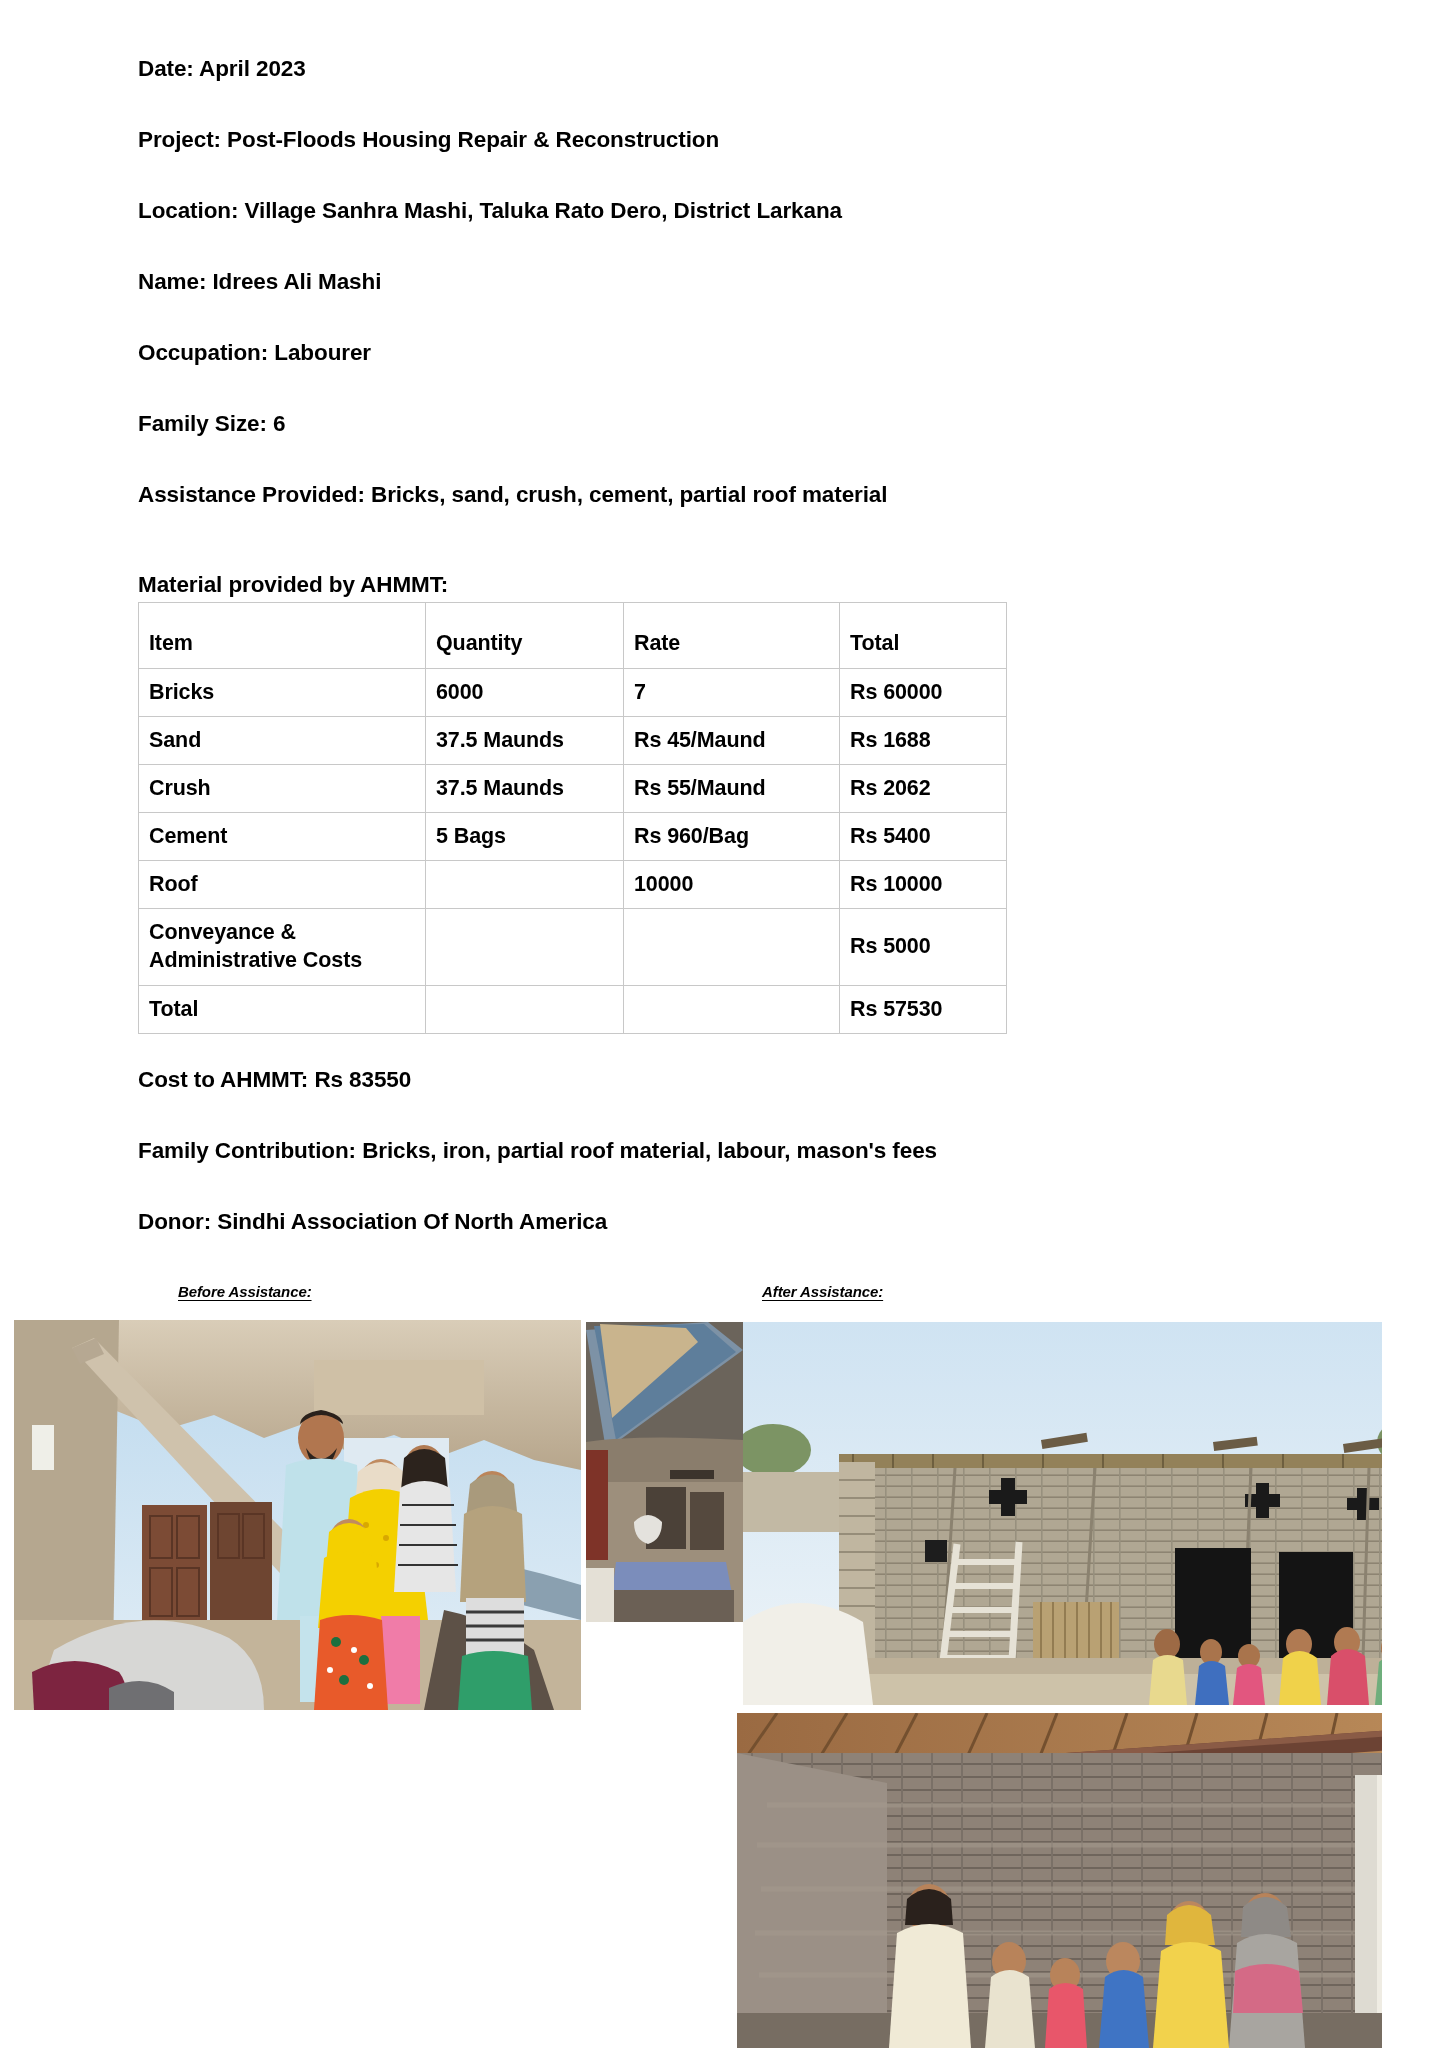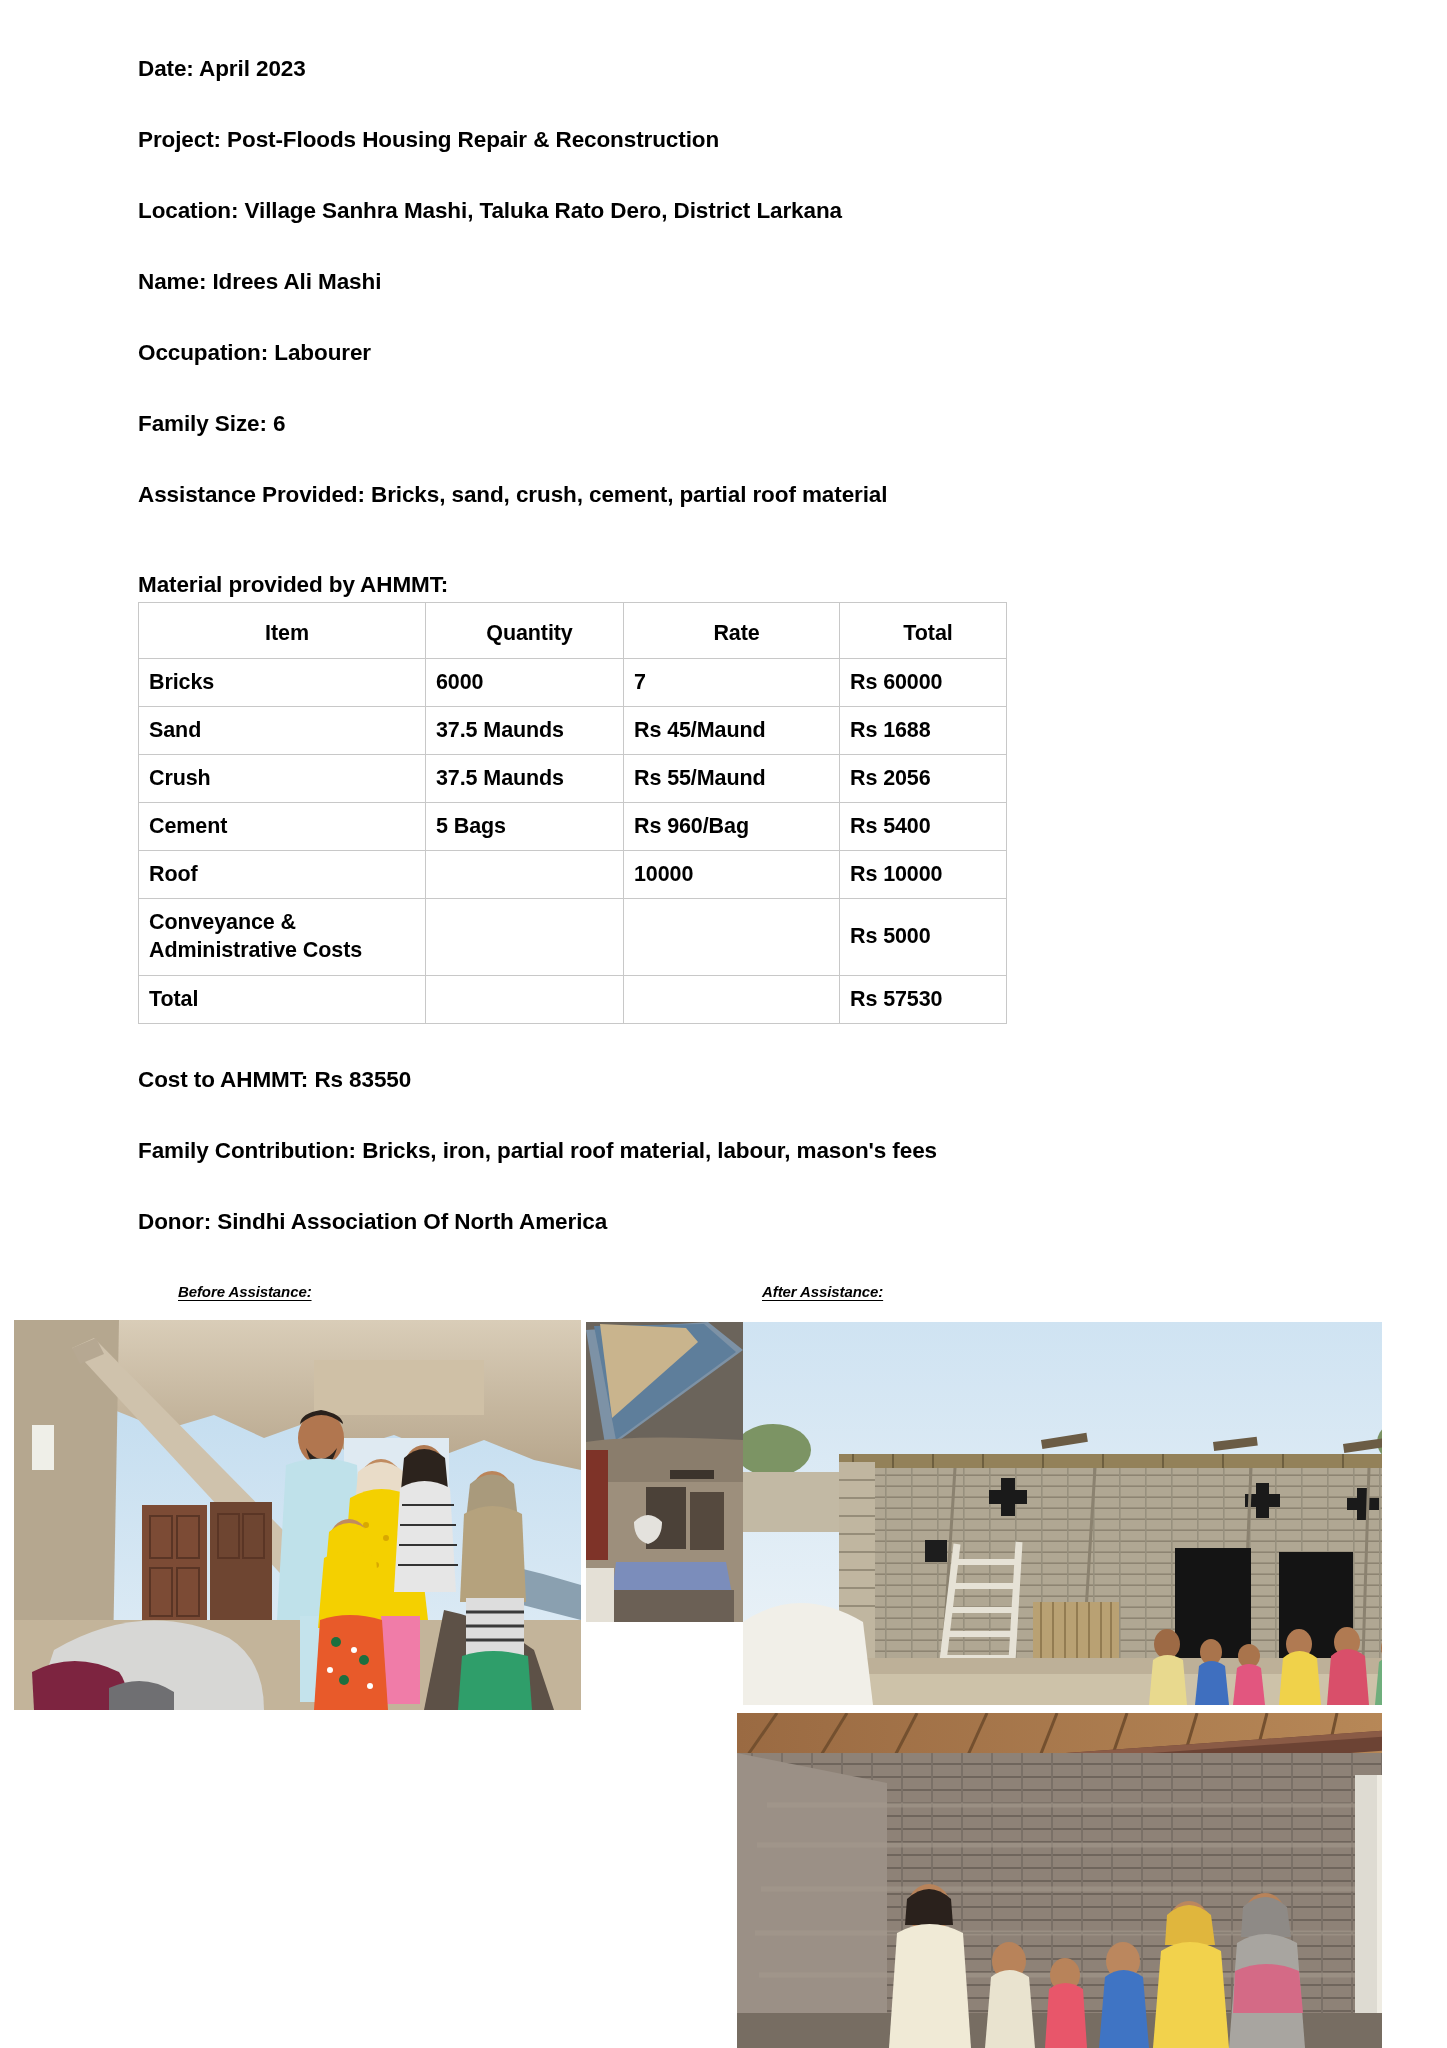--- a/index.html
+++ b/index.html
@@ -62,23 +62,22 @@
     border: 1px solid #c8c8c8;
     font-size: 21.5px;
     font-weight: bold;
     letter-spacing: -0.1px;
     padding: 9px 0 9px 10px;
     vertical-align: middle;
     line-height: 1.28;
     height: 29px;
   }
   table.materials tr.head td {
-    padding-top: 16px;
+    padding-top: 26px;
     padding-bottom: 10px;
-    text-align: center;
   }
   col.c-item { width: 287px; }
   col.c-qty { width: 198px; }
   col.c-rate { width: 216px; }
   col.c-total { width: 167px; }
   tr.tall td { height: 58px; }
 
   .post-lines {
     position: absolute;
     left: 138px;
@@ -160,21 +159,21 @@
         <tr>
           <td>Sand</td>
           <td>37.5 Maunds</td>
           <td>Rs 45/Maund</td>
           <td>Rs 1688</td>
         </tr>
         <tr>
           <td>Crush</td>
           <td>37.5 Maunds</td>
           <td>Rs 55/Maund</td>
-          <td>Rs 2056</td>
+          <td>Rs 2062</td>
         </tr>
         <tr>
           <td>Cement</td>
           <td>5 Bags</td>
           <td>Rs 960/Bag</td>
           <td>Rs 5400</td>
         </tr>
         <tr>
           <td>Roof</td>
           <td></td>

